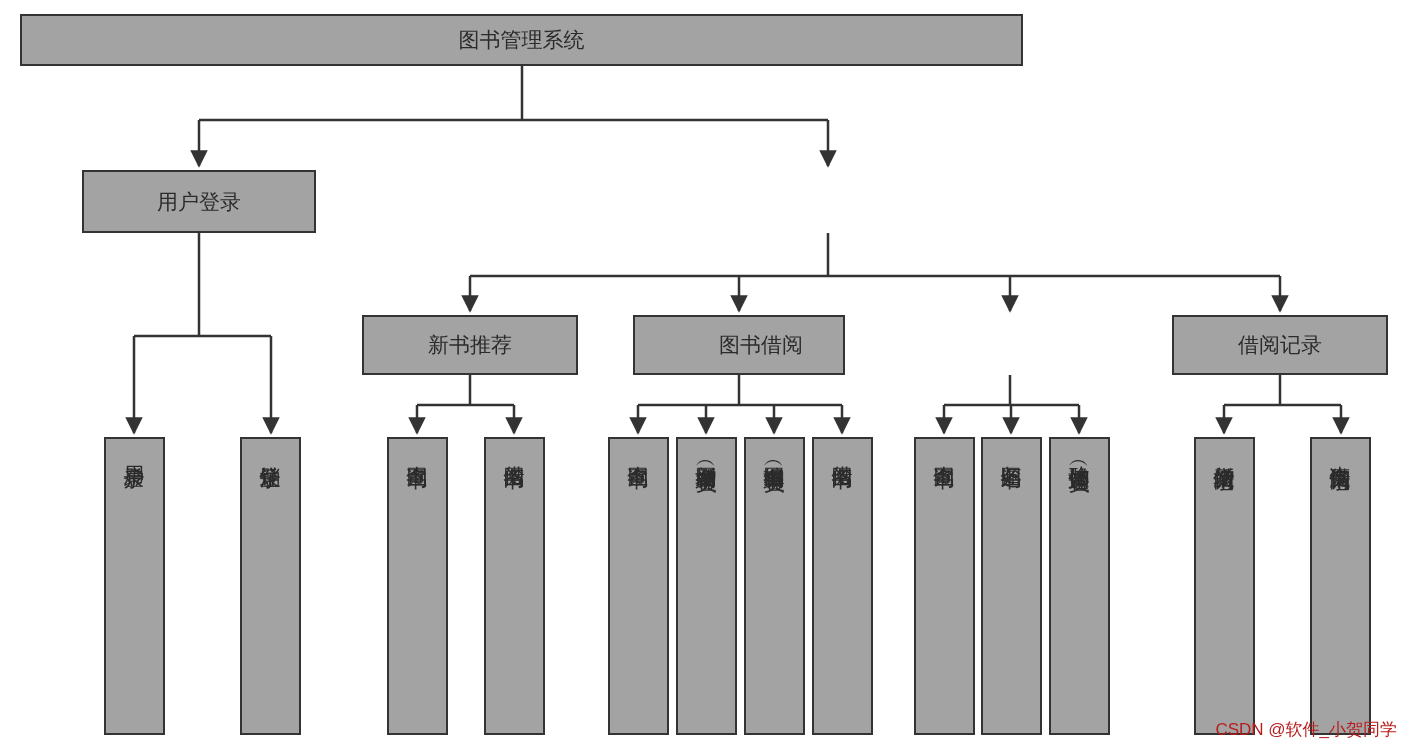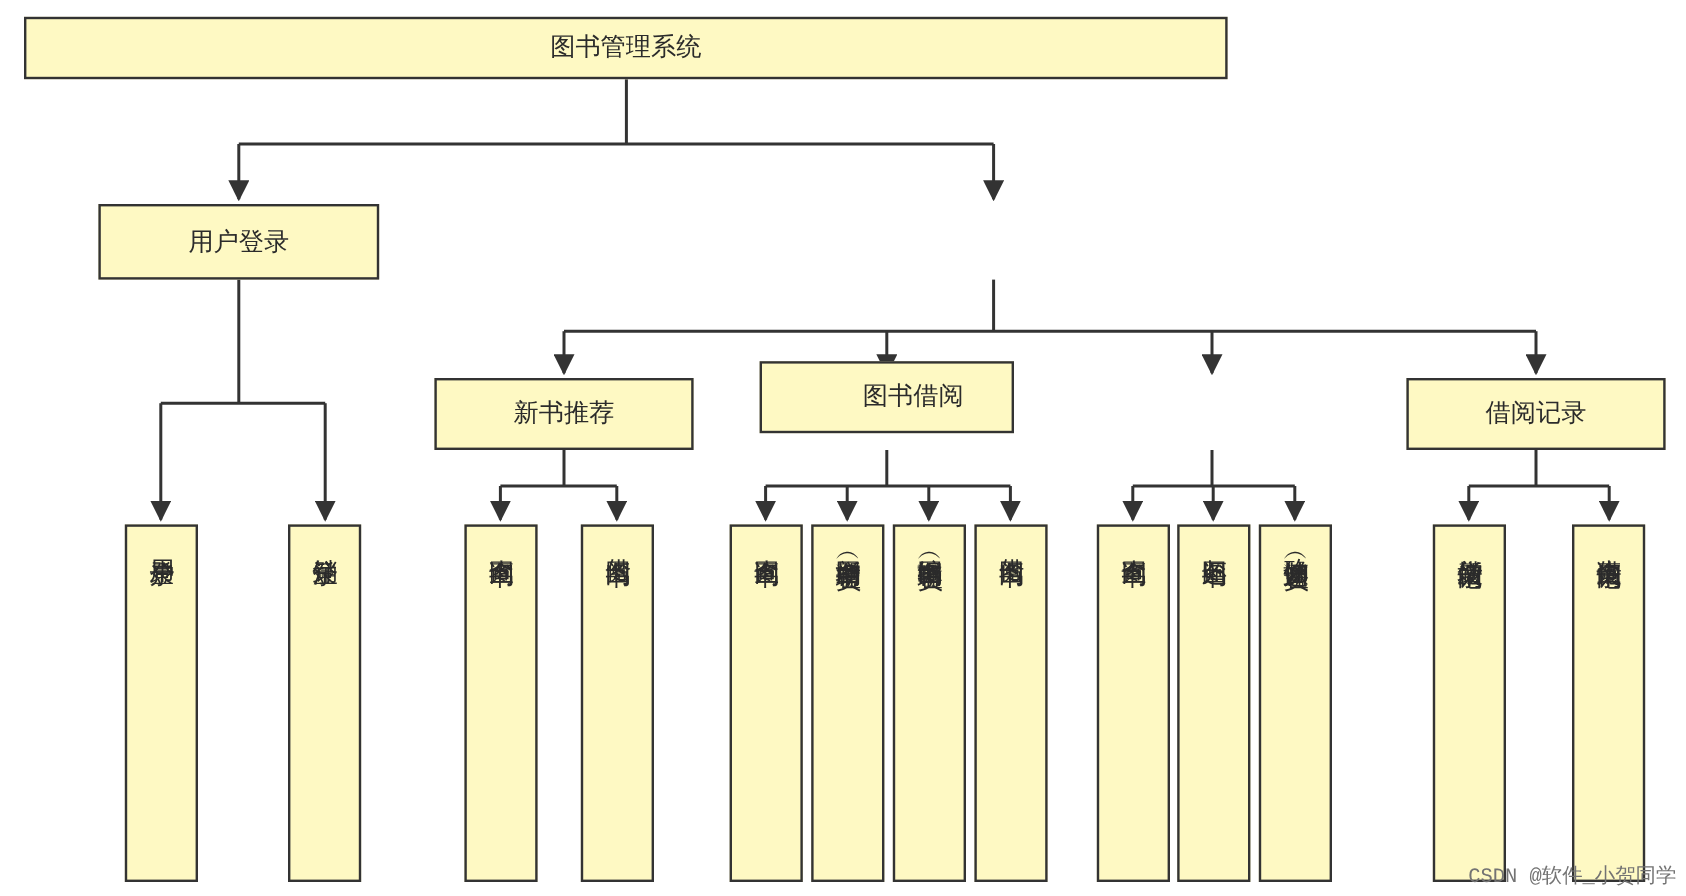--- a/index.html
+++ b/index.html
@@ -21,21 +21,21 @@
     position: absolute;
     left: 0;
     top: 0;
     width: 1405px;
     height: 747px;
   }
   .node-box {
     position: absolute;
     box-sizing: border-box;
     border: 2px solid #333333;
-    background: #fef9c3;
+    background: #a3a3a3;
     display: flex;
     align-items: center;
     justify-content: center;
   }
   .node-label {
     color: #2b2b2b;
     font-family: "Liberation Sans", sans-serif;
     line-height: 1.12;
     text-align: center;
     white-space: nowrap;
@@ -51,23 +51,23 @@
     writing-mode: vertical-rl;
     text-orientation: upright;
     font-size: 21px;
     letter-spacing: 1px;
     line-height: 1;
   }
   #watermark {
     position: absolute;
     right: 8px;
     bottom: 6px;
-    color: #737373;
+    color: #b91c1c;
     font-size: 17px;
-    font-family: Liberation Mono, monospace;
+    font-family: Liberation Sans, sans-serif;
     white-space: nowrap;
     pointer-events: none;
   }
 </style>
 </head>
 <body>
 
 <div id="diagram-root">
 
   <svg id="diagram-svg" viewBox="0 0 1405 747">
@@ -125,21 +125,21 @@
     <span class="node-label">图书管理系统</span>
   </div>
 
   <div class="node-box horiz" style="left:82px; top:170px; width:234px; height:63px;">
     <span class="node-label">用户登录</span>
   </div>
 
   <div class="node-box horiz" style="left:362px; top:315px; width:216px; height:60px;">
     <span class="node-label">新书推荐</span>
   </div>
-  <div class="node-box horiz" style="left:633px; top:301px; width:212px; height:60px;padding-left:44px;">
+  <div class="node-box horiz" style="left:633px; top:315px; width:212px; height:60px;padding-left:44px;">
     <span class="node-label">图书借阅</span>
   </div>
   <div class="node-box horiz" style="left:1172px; top:315px; width:216px; height:60px;align-items:center;">
     <span class="node-label">借阅记录</span>
   </div>
 
   <div class="node-box vert" style="left:104px; top:437px; width:61px; height:298px;">
     <span class="node-label">用户登录</span>
   </div>
   <div class="node-box vert" style="left:240px; top:437px; width:61px; height:298px;">

